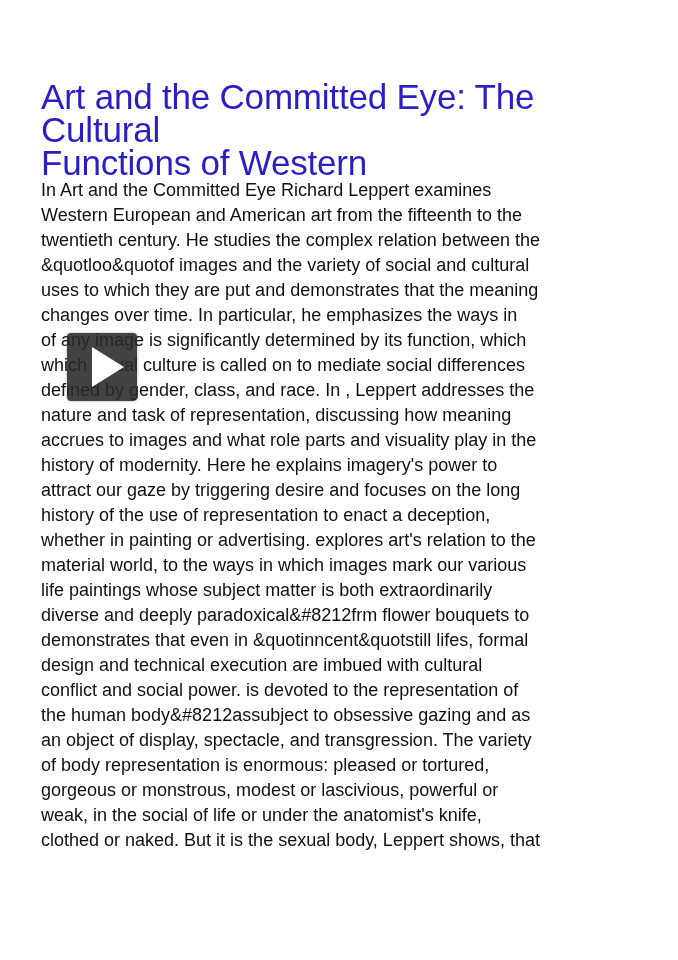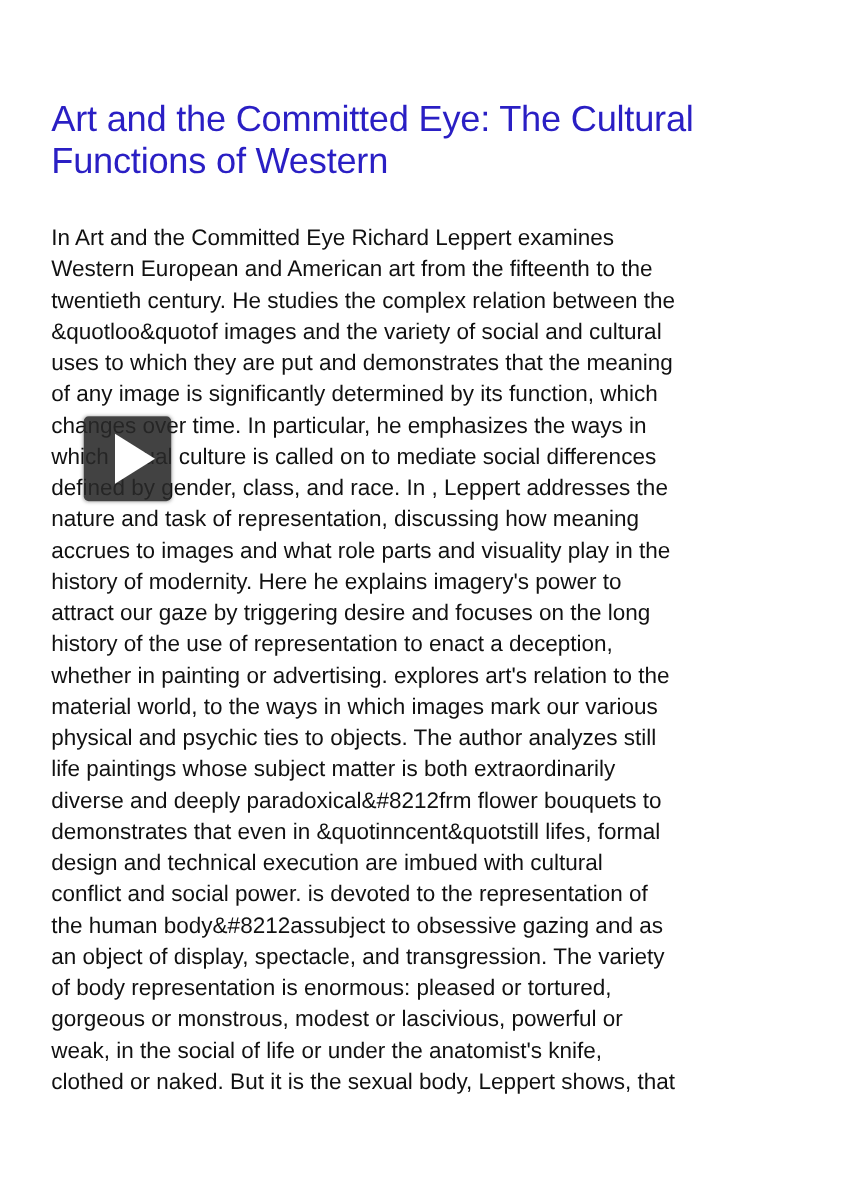--- a/index.html
+++ b/index.html
@@ -21,21 +21,21 @@
       background: #ffffff;
     }
     .title {
       position: absolute;
       left: 41px;
       top: 80px;
       width: 610px;
       margin: 0;
       font-family: "Liberation Sans", sans-serif;
       font-weight: normal;
-      font-size: 29px;
+      font-size: 35px;
       line-height: 33px;
       color: #2a1fc4;
       letter-spacing: -0.2px;
     }
     .body-text {
       position: absolute;
       left: 41px;
       top: 178px;
       width: 620px;
       margin: 0;
@@ -78,32 +78,31 @@
     <span class="line" style="display:block">Art and the Committed Eye: The Cultural</span>
     <span class="line" style="display:block">Functions of Western</span>
   </h1>
 
   <div class="body-text">
     <span class="line">In Art and the Committed  Eye Richard Leppert examines</span>
     <span class="line">Western European and American art from the fifteenth to the</span>
     <span class="line">twentieth century. He studies the complex  relation between the</span>
     <span class="line">&amp;quotloo&amp;quotof  images and the variety of social and cultural</span>
     <span class="line">uses to which  they are put and demonstrates that the meaning</span>
+    <span class="line">changes over time. In particular, he emphasizes  the ways in</span>
     <span class="line">of any image  is significantly determined  by its function,  which</span>
-    <span class="line">changes over time. In particular, he emphasizes  the ways in</span>
     <span class="line">which visual culture is called on to mediate social differences</span>
     <span class="line">defined by gender, class, and race. In , Leppert addresses the</span>
     <span class="line">nature and task of representation, discussing how meaning</span>
     <span class="line">accrues to images and what role parts and visuality play in the</span>
     <span class="line">history of modernity.  Here he explains imagery's power to</span>
     <span class="line">attract our gaze by triggering desire and focuses on the long</span>
     <span class="line">history of the use of representation to enact a deception,</span>
     <span class="line">whether in painting or advertising. explores art's relation to the</span>
     <span class="line">material world,  to the ways in which images mark our various</span>
-    <span class="line">physical and psychic ties to objects. The author analyzes still</span>
     <span class="line">life paintings whose subject matter is both extraordinarily</span>
     <span class="line">diverse and deeply paradoxical&amp;#8212frm  flower bouquets to</span>
     <span class="line">demonstrates that even in &amp;quotinncent&amp;quotstill  lifes, formal</span>
     <span class="line">design and technical execution are imbued with cultural</span>
     <span class="line">conflict and social power. is devoted to the representation of</span>
     <span class="line">the human  body&amp;#8212assubject to obsessive gazing  and as</span>
     <span class="line">an object of display, spectacle, and transgression. The variety</span>
     <span class="line">of body representation is enormous:  pleased or tortured,</span>
     <span class="line">gorgeous or monstrous,  modest or lascivious, powerful  or</span>
     <span class="line">weak, in the social  of life or under the anatomist's knife,</span>

